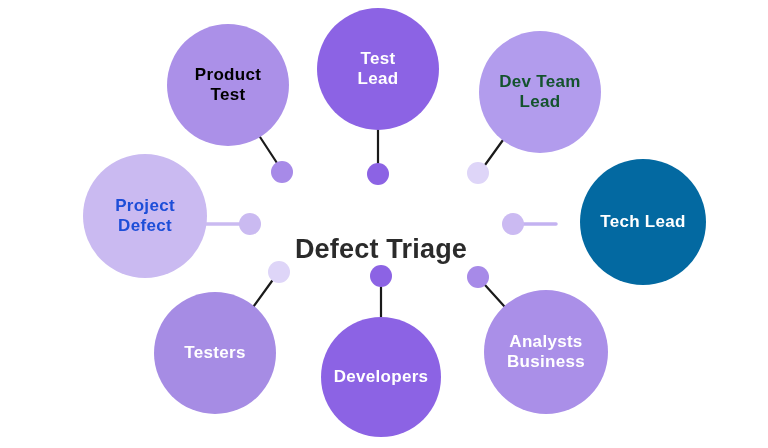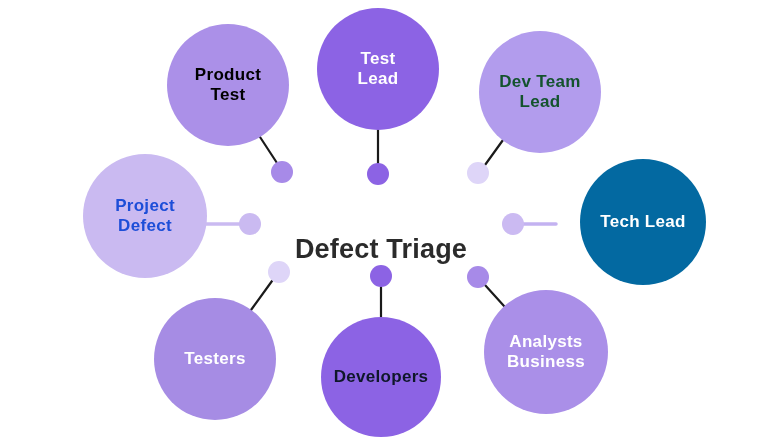--- a/index.html
+++ b/index.html
@@ -69,26 +69,26 @@
     </div>
     <div class="node-dot" style="left: 502px; top: 213px; width: 22px; height: 22px; background: rgb(203, 186, 242);"></div>
     <div class="node-circle" style="left: 484px; top: 290px; width: 124px; height: 124px; background: rgb(170, 143, 232);">
       <div class="node-label" style="color: rgb(255, 255, 255);">
         <div>Analysts</div>
         <div>Business</div>
       </div>
     </div>
     <div class="node-dot" style="left: 467px; top: 266px; width: 22px; height: 22px; background: rgb(167, 138, 232);"></div>
     <div class="node-circle" style="left: 321px; top: 317px; width: 120px; height: 120px; background: rgb(140, 99, 228);">
-      <div class="node-label" style="color: #0f172a;">
+      <div class="node-label" style="color: #ffffff;">
         <div>Developers</div>
       </div>
     </div>
     <div class="node-dot" style="left: 370px; top: 265px; width: 22px; height: 22px; background: rgb(140, 99, 228);"></div>
-    <div class="node-circle" style="left: 154px; top: 298px; width: 122px; height: 122px; background: rgb(166, 140, 228);">
+    <div class="node-circle" style="left: 154px; top: 292px; width: 122px; height: 122px; background: rgb(166, 140, 228);">
       <div class="node-label" style="color: rgb(255, 255, 255);">
         <div>Testers</div>
       </div>
     </div>
     <div class="node-dot" style="left: 268px; top: 261px; width: 22px; height: 22px; background: rgb(222, 213, 248);"></div>
     <div class="node-circle" style="left: 83px; top: 154px; width: 124px; height: 124px; background: rgb(202, 186, 241);">
       <div class="node-label" style="color: #1d4ed8;">
         <div>Project</div>
         <div>Defect</div>
       </div>

